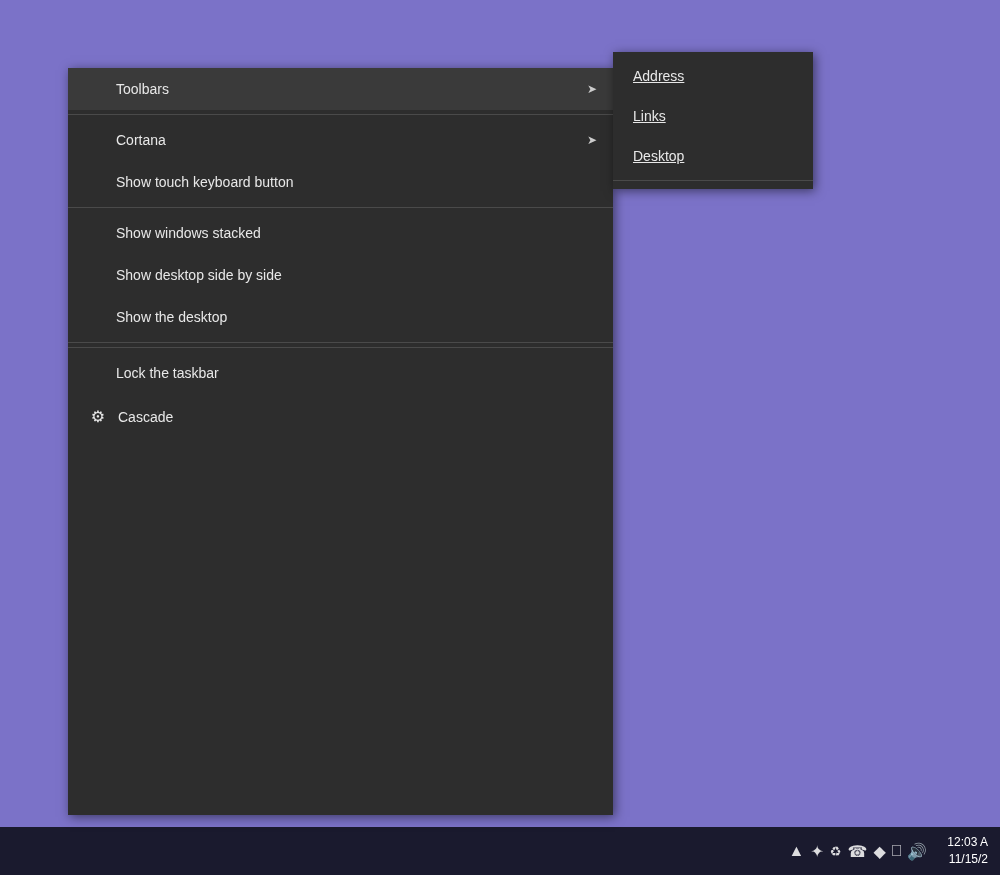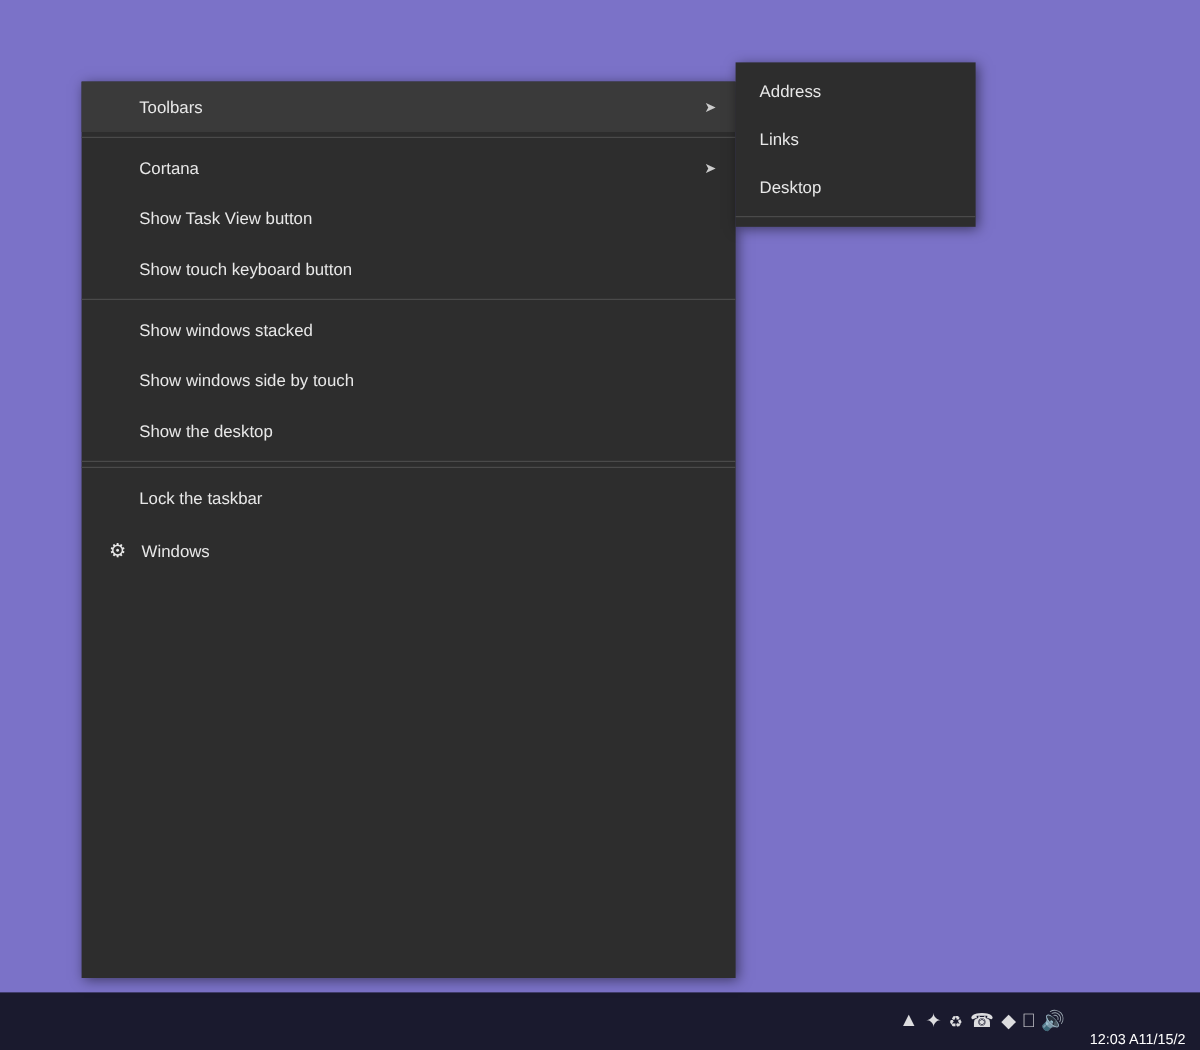--- a/index.html
+++ b/index.html
@@ -49,21 +49,21 @@
 
     .tray-icon {
       color: white;
       font-size: 16px;
       cursor: pointer;
       opacity: 0.85;
     }
 
     #clock-area {
       display: flex;
-      flex-direction: row;
+      flex-direction: column;
       align-items: flex-end;
       justify-content: center;
       padding: 0 12px;
       height: 100%;
       color: white;
       font-size: 12px;
       line-height: 1.4;
       background: transparent;
       cursor: pointer;
     }
@@ -121,20 +121,21 @@
       position: absolute;
       left: 613px;
       top: 52px;
       width: 200px;
       background-color: #2d2d2d;
       color: #e8e8e8;
       font-size: 14px;
       z-index: 101;
       box-shadow: 2px 2px 10px rgba(0,0,0,0.5);
       padding: 4px 0;
+      text-decoration: underline;
     }
 
     .submenu-item {
       padding: 12px 20px;
       cursor: pointer;
       white-space: nowrap;
     }
 
     .submenu-separator {
       height: 1px;
@@ -158,56 +159,53 @@
     <span>Toolbars</span>
     <span class="arrow">➤</span>
   </div>
   <div class="menu-separator"></div>
 
   <div class="menu-item">
     <span>Cortana</span>
     <span class="arrow">➤</span>
   </div>
 
-  <div class="menu-item">
-    <span>Show Task View button</span>
-  </div>
 
 
   <div class="menu-item">
     <span>Show touch keyboard button</span>
   </div>
 
   <div class="menu-separator"></div>
 
 
   <div class="menu-item">
     <span>Show windows stacked</span>
   </div>
 
   <div class="menu-item">
-    <span>Show windows side by touch</span>
+    <span>Show desktop side by side</span>
   </div>
 
   <div class="menu-item">
     <span>Show the desktop</span>
   </div>
 
   <div class="menu-separator"></div>
 
 
   <div class="menu-separator"></div>
 
   <div class="menu-item">
     <span>Lock the taskbar</span>
   </div>
 
   <div class="menu-item has-icon">
     <span class="item-icon">⚙</span>
-    <span>Windows</span>
+    <span>Cascade</span>
   </div>
 </div>
 
 <div id="submenu">
 
   <div class="submenu-item">
     <span>Address</span>
   </div>
 
   <div class="submenu-item">

